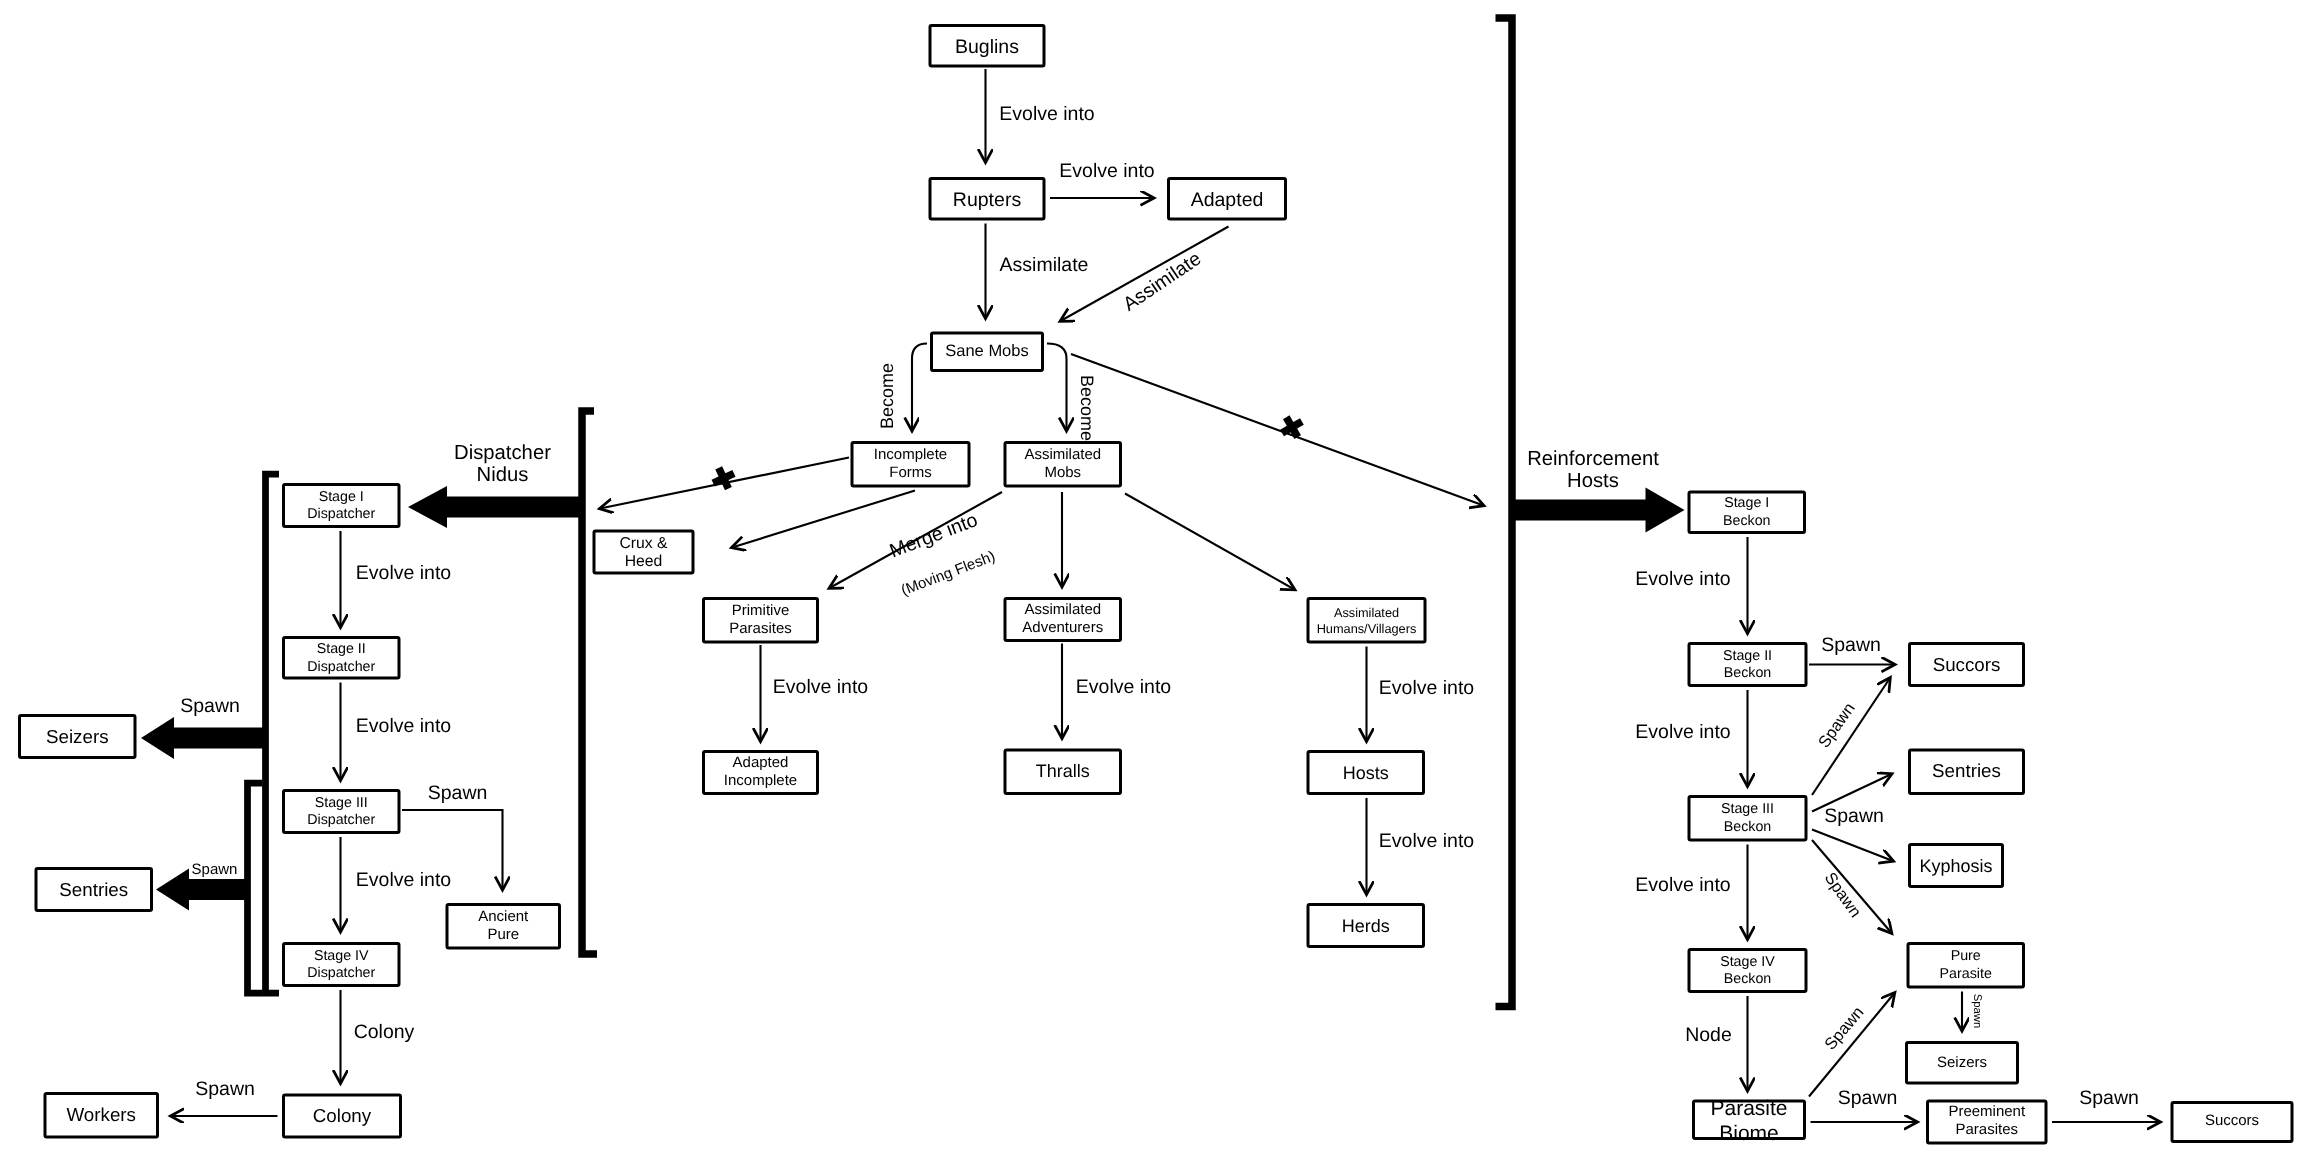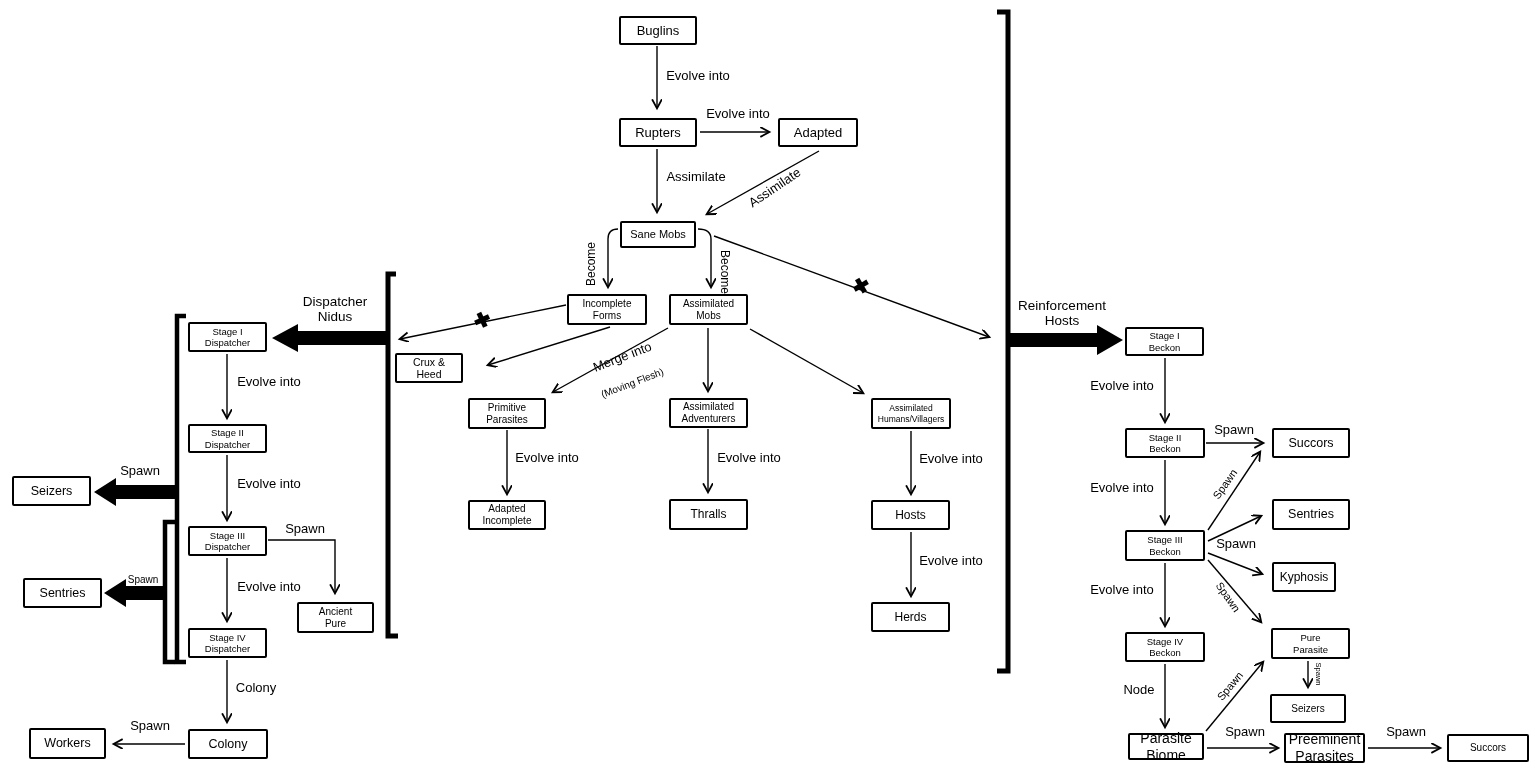--- a/index.html
+++ b/index.html
@@ -128,21 +128,21 @@
   <div class="node" style="left:1125px;top:632px;width:80px;height:30px;font-size:9.5px">Stage IV
 Beckon</div>
   <div class="node" style="left:1128px;top:733px;width:76px;height:27px;font-size:14px">Parasite
 Biome</div>
   <div class="node" style="left:1272px;top:428px;width:78px;height:30px;font-size:12.5px">Succors</div>
   <div class="node" style="left:1272px;top:499px;width:78px;height:31px;font-size:12.5px">Sentries</div>
   <div class="node" style="left:1272px;top:562px;width:64px;height:30px;font-size:12px">Kyphosis</div>
   <div class="node" style="left:1271px;top:628px;width:79px;height:31px;font-size:9.5px">Pure
 Parasite</div>
   <div class="node" style="left:1270px;top:694px;width:76px;height:29px;font-size:10px">Seizers</div>
-  <div class="node" style="left:1284px;top:733px;width:81px;height:30px;font-size:14px">Preeminent
+  <div class="node" style="left:1284px;top:733px;width:81px;height:30px;font-size:10px">Preeminent
 Parasites</div>
   <div class="node" style="left:1447px;top:734px;width:82px;height:28px;font-size:10px">Succors</div>
 
   <div class="lbl" style="left:698px;top:76px">Evolve into</div>
   <div class="lbl" style="left:738px;top:114px">Evolve into</div>
   <div class="lbl" style="left:696px;top:177px">Assimilate</div>
   <div class="lbl" style="left:775px;top:188px;transform:translate(-50%,-50%) rotate(-34deg)">Assimilate</div>
   <div class="lbl" style="left:592px;top:264px;font-size:12px;transform:translate(-50%,-50%) rotate(-90deg)">Become</div>
   <div class="lbl" style="left:724px;top:272px;font-size:12px;transform:translate(-50%,-50%) rotate(90deg)">Become</div>
 

